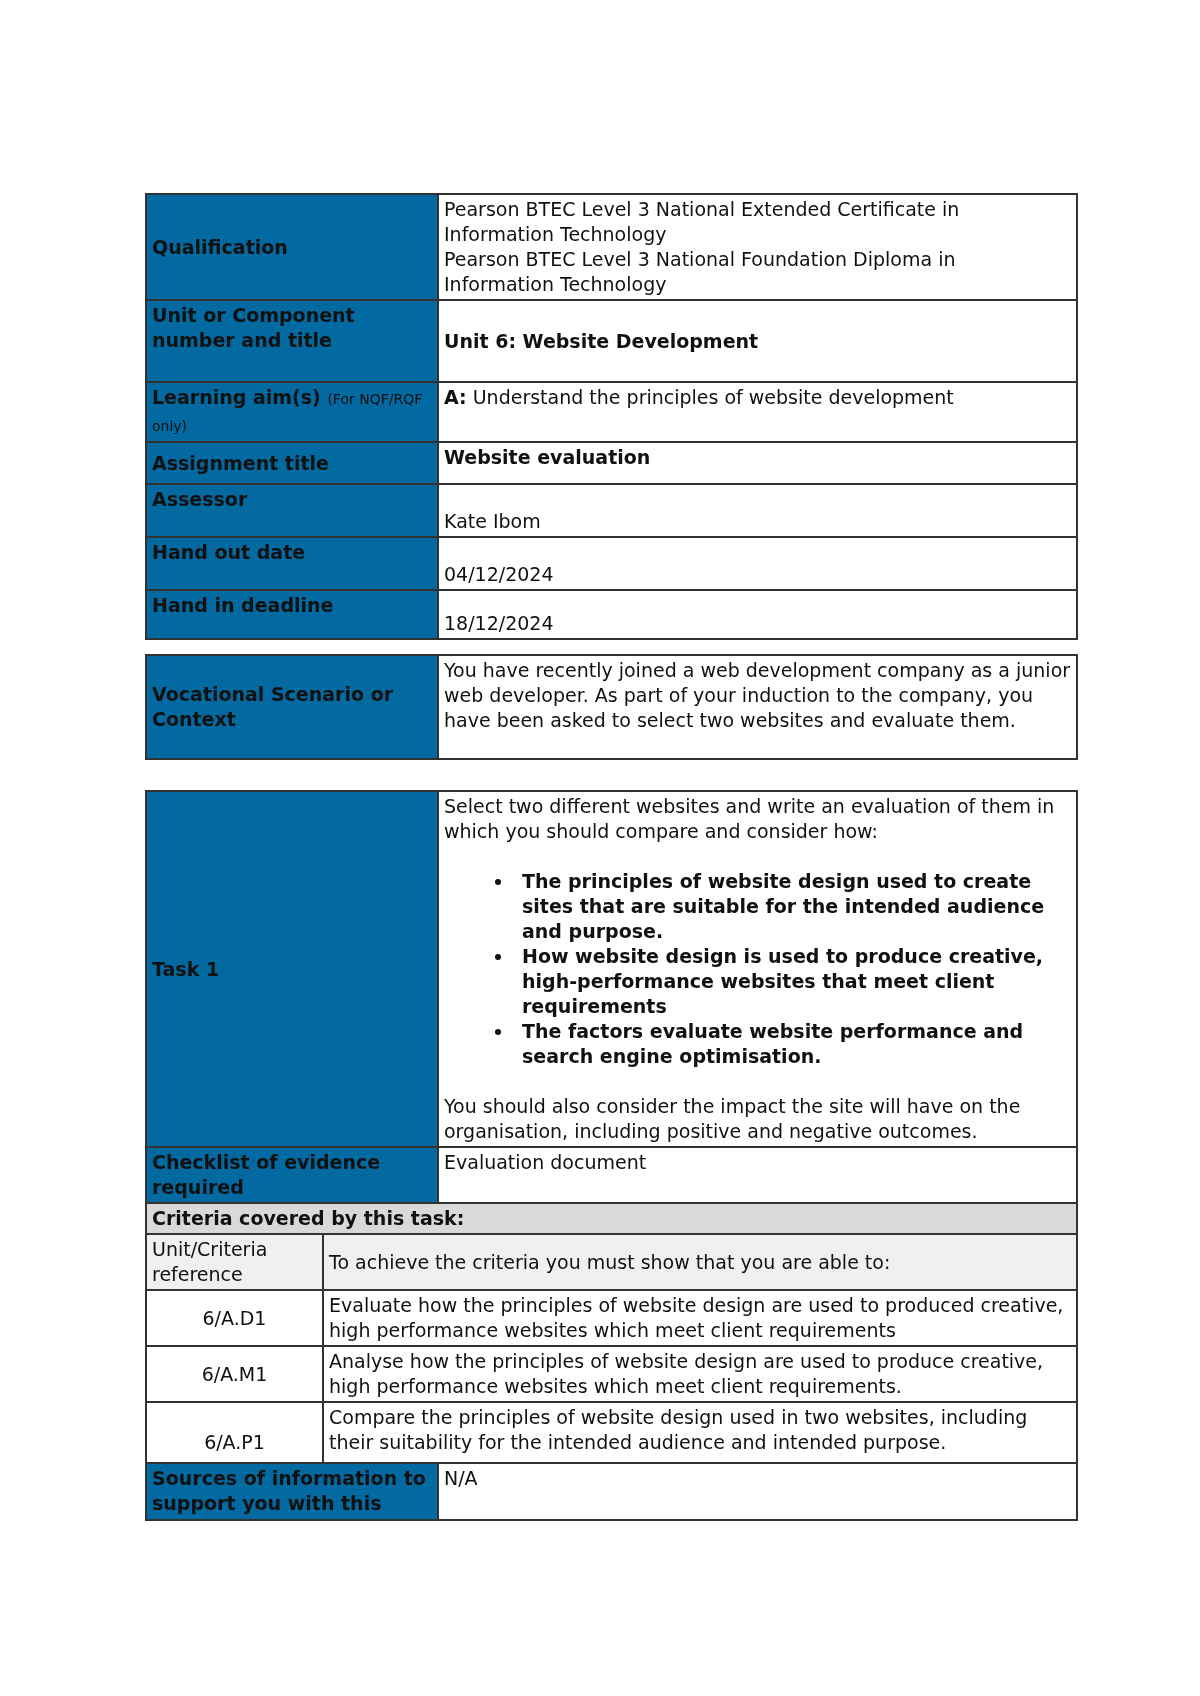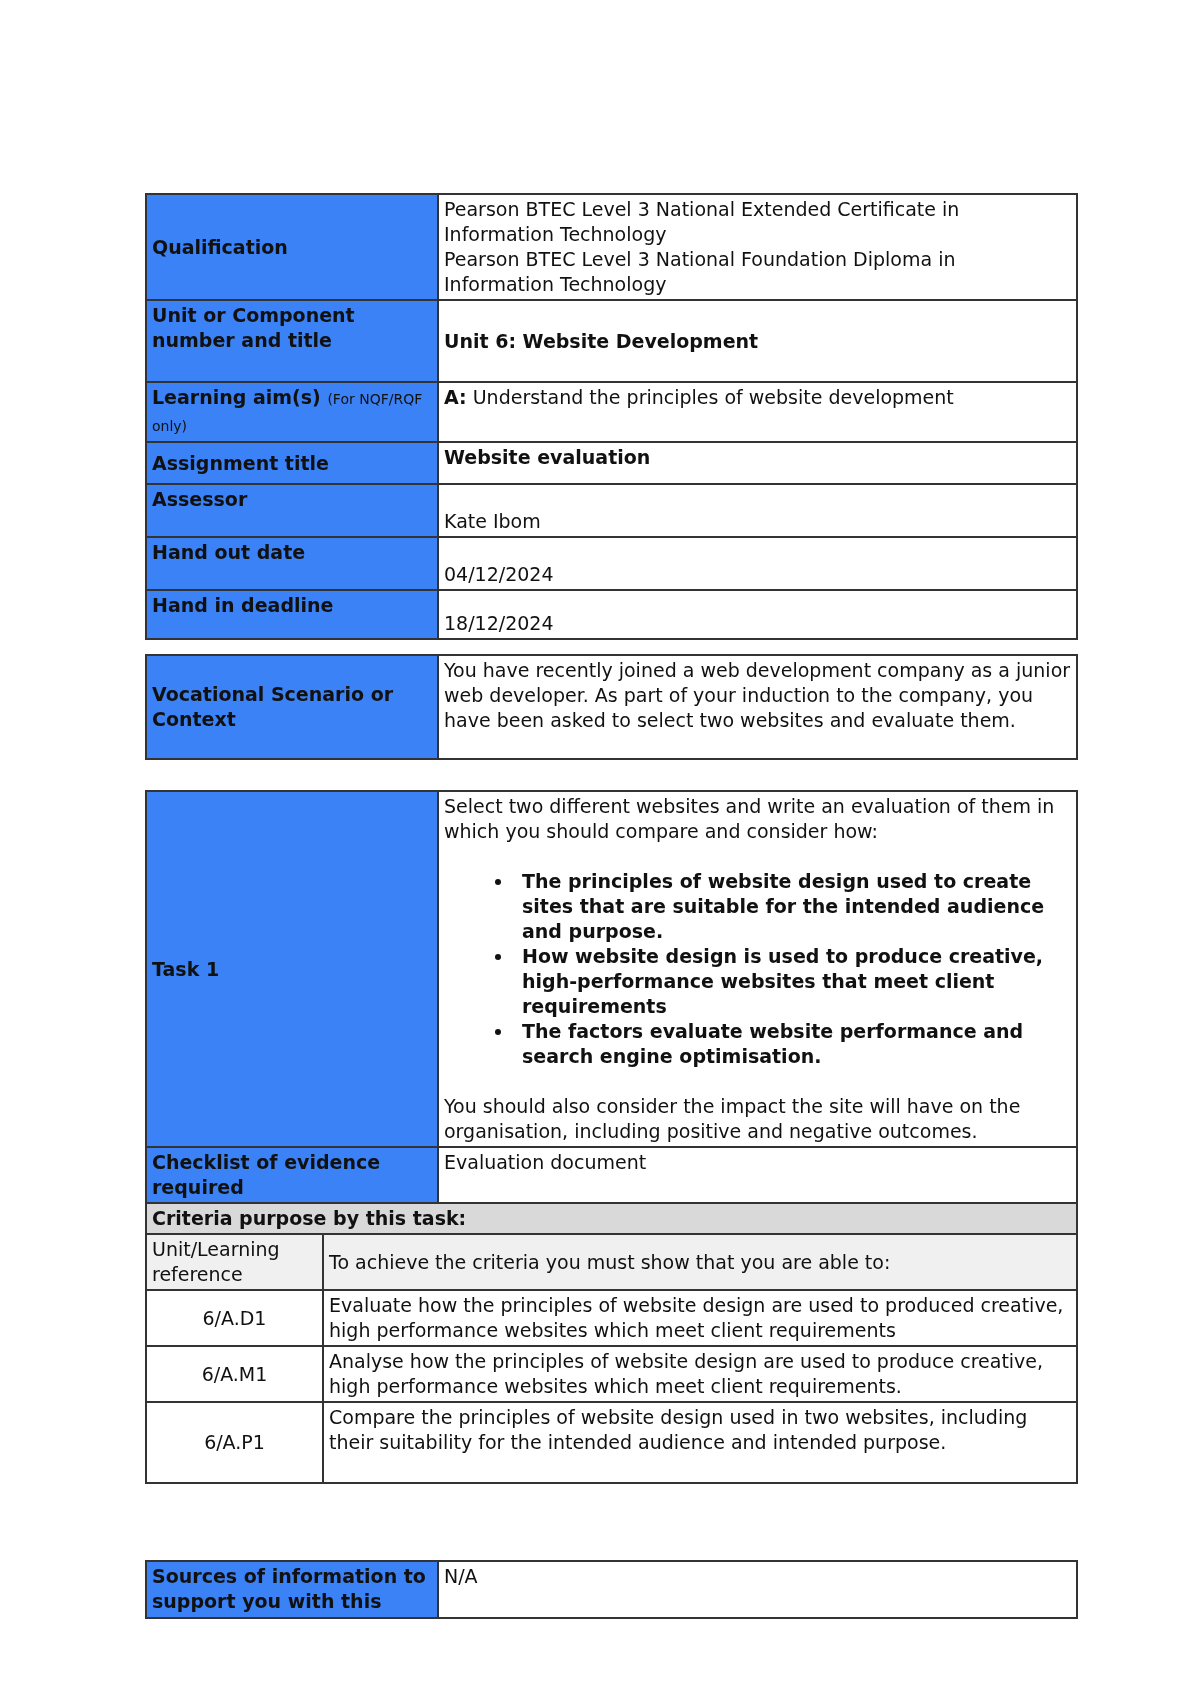--- a/index.html
+++ b/index.html
@@ -1,19 +1,19 @@
 <!DOCTYPE html>
 <html><head>
 <meta charset="utf-8">
 <style>
   html, body { margin: 0; padding: 0; background: #ffffff; }
   body { width: 1200px; height: 1696px; position: relative; font-family: "DejaVu Sans", sans-serif; color: #111; font-size: 19px; }
   table { position: absolute; left: 145px; width: 933px; border-collapse: collapse; table-layout: fixed; }
   td { border: 2px solid #333; vertical-align: top; padding: 2px 5px; line-height: 25px; }
-  td.lbl { background: #3b82f6; font-weight: bold; vertical-align: middle; }
+  td.lbl { background: #0369a1; font-weight: bold; vertical-align: middle; }
   td.lbl.top { vertical-align: top; }
   td.val { background: #fff; margin-top: 34px; }
   td.val.bottom { vertical-align: bottom; }
   td.val.mid { vertical-align: middle; }
   .small { font-size: 14px; font-weight: normal; }
   .bold { font-weight: bold; }
   ul { margin: 0; padding-left: 70px; font-weight: bold; }
   ul li { padding-left: 8px; }
   .gap { height: 25px; }
   td.crit-head { background: #d9d9d9; font-weight: bold; }
@@ -101,42 +101,42 @@
       </ul>
       <div class="gap"></div>
       <div>You should also consider the impact the site will have on the organisation, including positive and negative outcomes.</div>
     </td>
   </tr>
   <tr style="height:53px">
     <td class="lbl top" colspan="2">Checklist of evidence required</td>
     <td class="val">Evaluation document</td>
   </tr>
   <tr style="height:28px">
-    <td class="crit-head" colspan="3">Criteria purpose by this task:</td>
+    <td class="crit-head" colspan="3">Criteria covered by this task:</td>
   </tr>
   <tr style="height:54px">
-    <td class="sub">Unit/Learning reference</td>
+    <td class="sub">Unit/Criteria reference</td>
     <td class="sub" colspan="2" style="vertical-align:middle">To achieve the criteria you must show that you are able to:</td>
   </tr>
   <tr style="height:54px">
     <td class="ref">6/A.D1</td>
     <td colspan="2">Evaluate how the principles of website design are used to produced creative, high performance websites which meet client requirements</td>
   </tr>
   <tr style="height:56px">
     <td class="ref">6/A.M1</td>
     <td colspan="2">Analyse how the principles of website design are used to produce creative, high performance websites which meet client requirements.</td>
   </tr>
   <tr style="height:81px">
     <td class="ref">6/A.P1</td>
     <td colspan="2">Compare the principles of website design used in two websites, including their suitability for the intended audience and intended purpose.</td>
   </tr>
 </tbody>
   </table>
 
-<table style="top:1560px;border-radius:11px;">
+<table style="top:1462px;border-radius:11px;">
   <colgroup>
       <col style="width:292px">
       <col>
     </colgroup>
   <tbody>
       <tr style="height:57px">
     <td class="lbl top">Sources of information to support you with this</td>
     <td class="val">N/A</td>
   </tr>
 </tbody>

